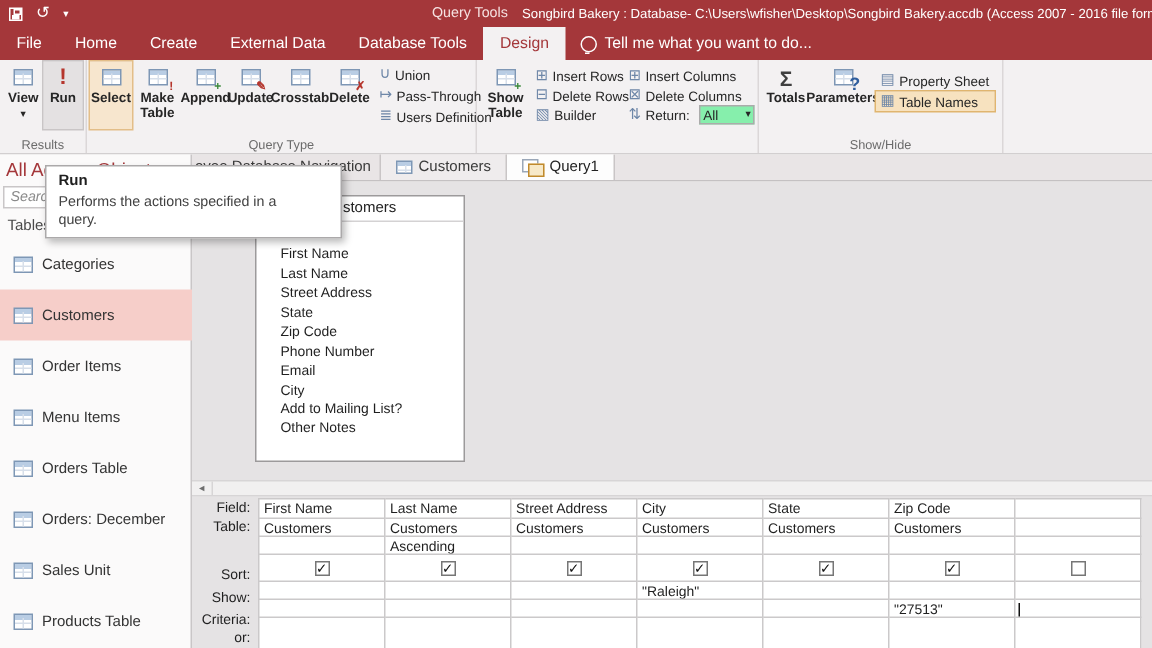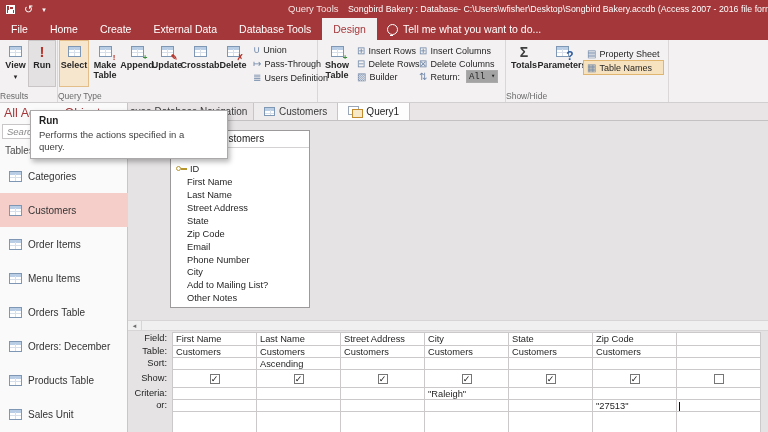--- a/index.html
+++ b/index.html
@@ -22,38 +22,38 @@
   .rtabs{display:flex;align-items:stretch;}
   .rtab{padding:0 11px;display:flex;align-items:center;white-space:nowrap;cursor:default;}
   .rtab.active{background:#F3F1F2;color:#A4373A;}
   .tellme{display:flex;align-items:center;gap:5px;margin-left:10px;white-space:nowrap;}
   .bulb{width:9px;height:9px;border:1px solid #fff;border-radius:50%;position:relative;display:inline-block;}
   .bulb::after{content:"";position:absolute;left:2px;bottom:-2px;width:3px;height:1px;background:#fff;}
 
   
   .ribbon{position:absolute;left:0;top:40px;width:768px;height:63px;background:#F3F1F2;border-bottom:1px solid #D2CFD0;box-sizing:border-box;}
   .rgroup{position:absolute;top:0;height:62px;border-right:1px solid #DBD7D8;box-sizing:border-box;}
-  .glabel{position:absolute;left:0;right:0;bottom:1px;text-align:left;font-size:8.5px;color:#6B6B6B;white-space:nowrap;}
+  .glabel{position:absolute;left:0;right:0;bottom:1px;text-align:center;font-size:8.5px;color:#6B6B6B;white-space:nowrap;}
   .bigrow{position:absolute;left:2px;top:1px;display:flex;align-items:flex-start;}
   .bigbtn{display:flex;flex-direction:column;align-items:center;gap:2px;padding-top:3px;height:45px;font-size:9px;line-height:9.5px;text-align:center;color:#262626;box-sizing:border-box;}
   .bigbtn .ic{height:15px;display:flex;align-items:center;justify-content:center;position:relative;}
   .bigbtn.hovered{background:#E4E1E2;outline:1px solid #C9C5C6;}
   .bigbtn.selected{background:#F7E6CE;outline:1px solid #E3BE88;}
   .ov{position:absolute;right:-4px;bottom:-3px;font-size:8px;font-weight:bold;}
   .blabel{white-space:normal;font-weight:bold;}
   .run-ic{color:#B5352C;font-weight:bold;font-size:15px;line-height:15px;}
   .sum-ic{font-size:14px;font-weight:bold;color:#3F3F3F;line-height:14px;}
   .param-ic{font-size:12px;font-weight:bold;color:#2F5E9E;line-height:12px;}
   .smallstack{display:flex;flex-direction:column;gap:1px;padding-top:3px;}
   .smallbtn{display:flex;align-items:center;gap:3px;height:13px;font-size:9px;padding:0 3px;white-space:nowrap;color:#262626;}
   .smallbtn.toggled{background:#F7E2BF;outline:1px solid #E0B56F;}
   .g-ic{font-size:10px;color:#6E87A8;line-height:10px;}
   .dd{font-size:7px;line-height:7px;}
   .vcol{display:flex;flex-direction:column;padding-top:3px;}
-  .ret-box{background:#a3a3a3;border:1px solid #ABABAB;padding:0 2px;margin-left:3px;display:inline-flex;align-items:center;gap:6px;height:11px;font-family:Liberation Mono, monospace;}
+  .ret-box{background:#86efac;border:1px solid #ABABAB;padding:0 2px;margin-left:3px;display:inline-flex;align-items:center;gap:18px;height:11px;}
 
   .tbl-ic{position:relative;display:inline-block;width:13px;height:11px;border:1px solid #7E97B5;background:linear-gradient(#B9CDE4 0,#B9CDE4 3px,#fff 3px);box-sizing:border-box;}
   .tbl-ic::after{content:"";position:absolute;left:5px;top:2px;bottom:0;width:1px;background:#D7DFEA;}
   .tbl-ic::before{content:"";position:absolute;left:0;right:0;top:5px;height:1px;background:#D7DFEA;}
   .tbl-ic.sm{width:11px;height:9px;}
 
   
   .doctabs{position:absolute;left:128px;top:103px;width:640px;height:18px;background:#E9E5E6;border-bottom:1px solid #C4C1C2;display:flex;box-sizing:border-box;font-size:10px;color:#3A3A3A;}
   .dtab{display:flex;align-items:center;gap:4px;padding:0 10px;border-right:1px solid #C9C5C6;background:#EFECED;white-space:nowrap;overflow:hidden;box-sizing:border-box;}
   .dtab.partial{width:126px;padding:0 4px 0 2px;background:transparent;}
@@ -343,82 +343,78 @@
         <div class="nav-item">
           <span class="tbl-ic"></span>
           <span>Orders Table</span>
         </div>
         <div class="nav-item">
           <span class="tbl-ic"></span>
           <span>Orders: December</span>
         </div>
         <div class="nav-item">
           <span class="tbl-ic"></span>
+          <span>Sales Unit</span>
+        </div>
+        <div class="nav-item">
+          <span class="tbl-ic"></span>
           <span>Products Table</span>
-        </div>
-        <div class="nav-item">
-          <span class="tbl-ic"></span>
-          <span>Sales Unit</span>
         </div>
       </div>
   </div>
 
   <div class="design">
 
     <div class="fieldlist">
       <div class="fl-title">Customers</div>
       <div class="fl-rows">
           <div class="fl-row star">
             <span>*</span>
           </div>
-          <div class="fl-row keyed">
-            <span class="key-ic"></span>
-            <span>ID</span>
-          </div>
           <div class="fl-row">
             <span>First Name</span>
           </div>
           <div class="fl-row">
             <span>Last Name</span>
           </div>
           <div class="fl-row">
             <span>Street Address</span>
           </div>
           <div class="fl-row">
             <span>State</span>
           </div>
           <div class="fl-row">
             <span>Zip Code</span>
           </div>
           <div class="fl-row">
+            <span>Phone Number</span>
+          </div>
+          <div class="fl-row">
             <span>Email</span>
-          </div>
-          <div class="fl-row">
-            <span>Phone Number</span>
           </div>
           <div class="fl-row">
             <span>City</span>
           </div>
           <div class="fl-row">
             <span>Add to Mailing List?</span>
           </div>
           <div class="fl-row">
             <span>Other Notes</span>
           </div>
         </div>
     </div>
 
     <div class="hscroll">
       <div class="hs-btn">◄</div>
     </div>
 
     <div class="grid-labels">
         <div class="grow-label" style="height: 13px; line-height: 13px;">Field:</div>
         <div class="grow-label" style="height: 12px; line-height: 12px;">Table:</div>
-        <div class="grow-label" style="height: 12px; line-height: 12px;">Sort:</div>
+        <div class="grow-label" style="height: 12px; line-height: 12px; margin-top: 20px;">Sort:</div>
         <div class="grow-label" style="height: 18px; line-height: 18px;">Show:</div>
         <div class="grow-label" style="height: 12px; line-height: 12px;">Criteria:</div>
         <div class="grow-label" style="height: 12px; line-height: 12px; padding-left: 25px;">or:</div>
       </div>
 
     <table class="qgrid">
       <colgroup>
         <col style="width:84px;">
           <col style="width:84px;">
           <col style="width:84px;">

